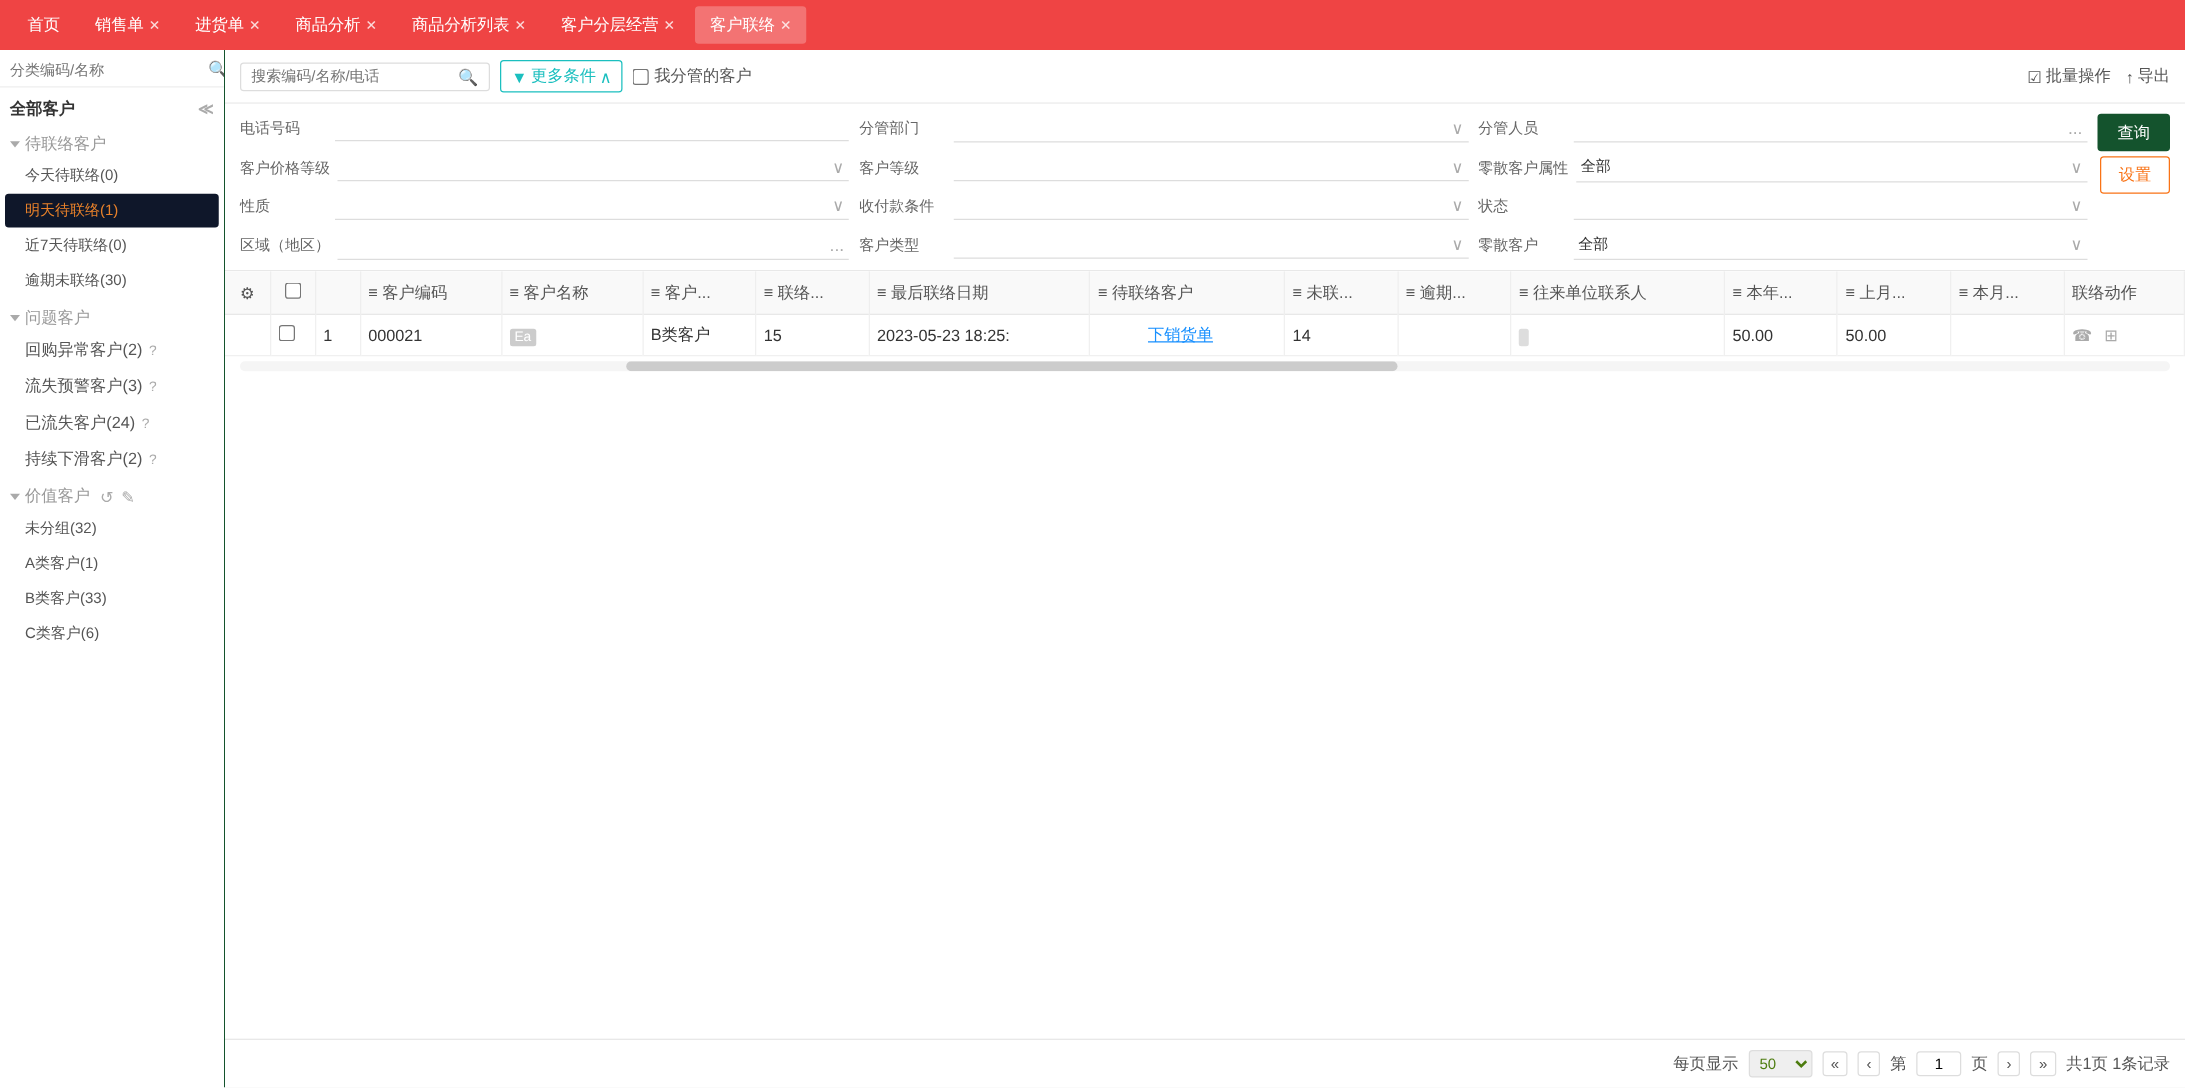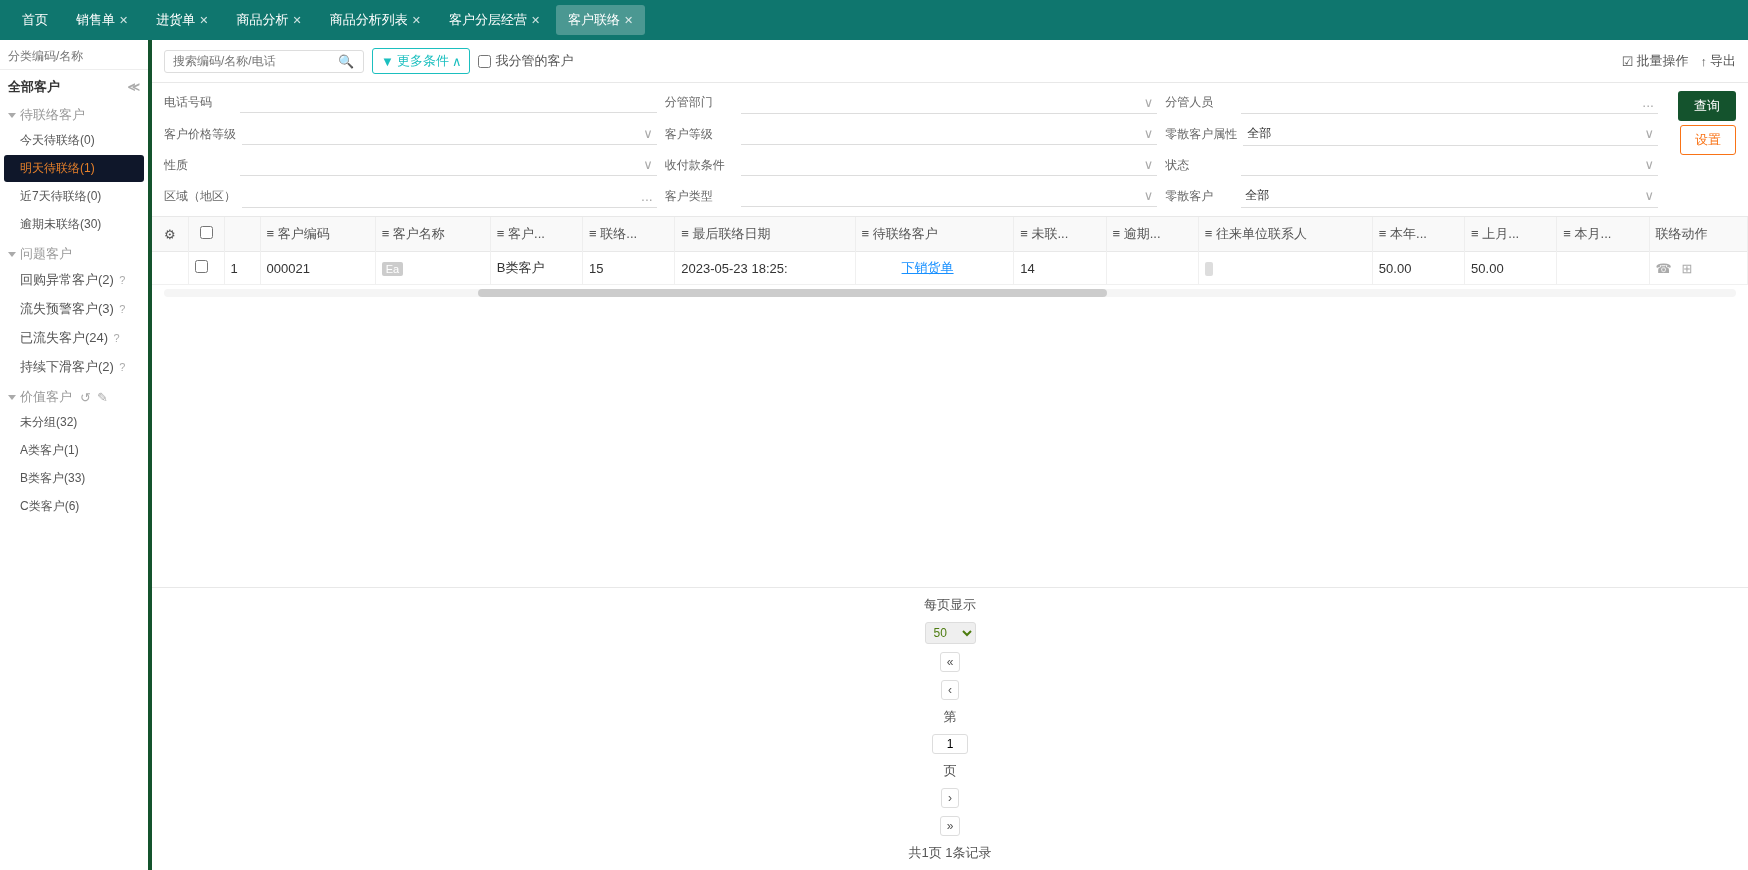--- a/index.html
+++ b/index.html
@@ -1,20 +1,20 @@
 <!DOCTYPE html>
 <html><head>
   <meta charset="utf-8">
   <style>
     * { box-sizing: border-box; margin: 0; padding: 0; font-family: 'Microsoft YaHei', Arial, sans-serif; font-size: 13px; }
     body { background: #f5f5f5; color: #333; }
 
     
     .top-nav {
-      background: #0f766e;
+      background: #ef4444;
       height: 40px;
       display: flex;
       align-items: center;
       padding: 0 10px;
       gap: 4px;
     }
     .nav-item {
       color: #fff;
       padding: 6px 12px;
       cursor: pointer;
@@ -29,23 +29,23 @@
     .nav-item .close-x { font-size: 11px; opacity: 0.8; }
 
     
     .main-layout {
       display: flex;
       height: calc(100vh - 40px);
     }
 
     
     .sidebar {
-      width: 152px;
+      width: 180px;
       background: #fff;
-      border-right: 4px solid #14532d;
+      border-right: 1px solid #14532d;
       overflow-y: auto;
       flex-shrink: 0;
     }
     .sidebar-search {
       padding: 8px 8px 6px;
       display: flex;
       align-items: center;
       border-bottom: 1px solid #eee;
       gap: 4px;
     }
@@ -267,21 +267,20 @@
     .pagination-bar {
       background: #fff;
       border-top: 1px solid #e8e8e8;
       padding: 8px 12px;
       display: flex;
       align-items: center;
       justify-content: flex-end;
       gap: 8px;
       font-size: 12px;
       color: #555;
-      flex-direction: column;
     }
     .page-size-select {
       border: 1px solid #ddd;
       border-radius: 3px;
       padding: 2px 4px;
       font-size: 12px;
       color: #4d7c0f;
     }
     .page-btn {
       padding: 2px 6px;
@@ -422,21 +421,21 @@
           <span>批量操作</span>
         </div>
         <div class="action-btn">
           <span>↑</span>
           <span>导出</span>
         </div>
       </div>
     </div>
 
     <div class="advanced-filter">
-      <div style="display:flex;gap:20px;">
+      <div style="display:flex;gap:8px;">
         <div style="flex:1;">
 
           <div class="filter-row">
             <div class="filter-cell">
               <span class="filter-label">电话号码</span>
               <input class="filter-input" style="">
             </div>
             <div class="filter-cell">
               <span class="filter-label">分管部门</span>
               <div class="filter-select">

